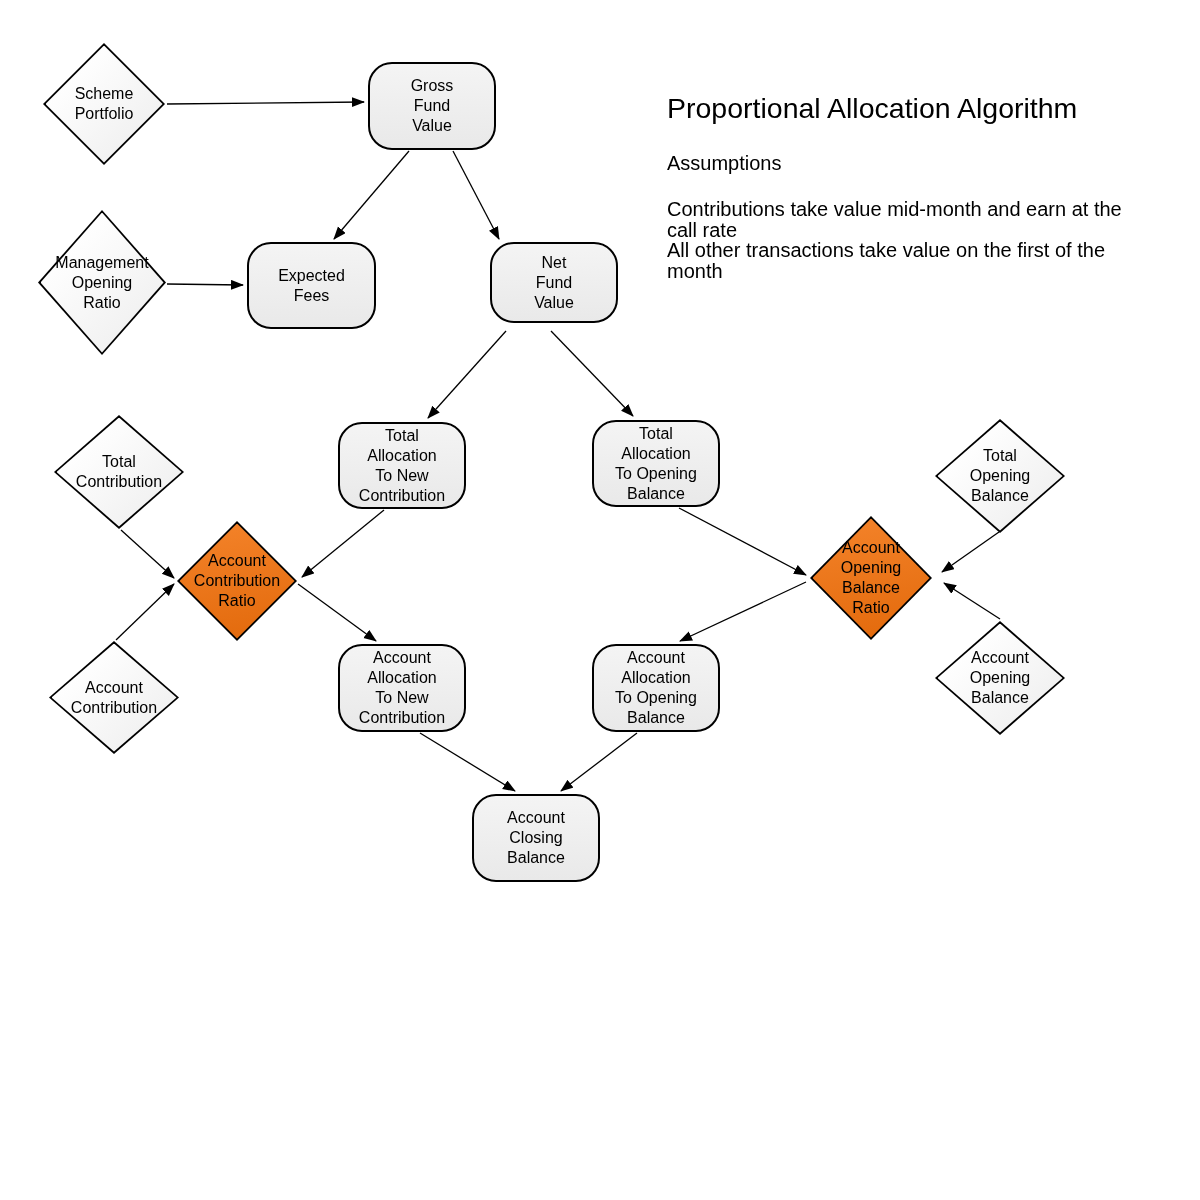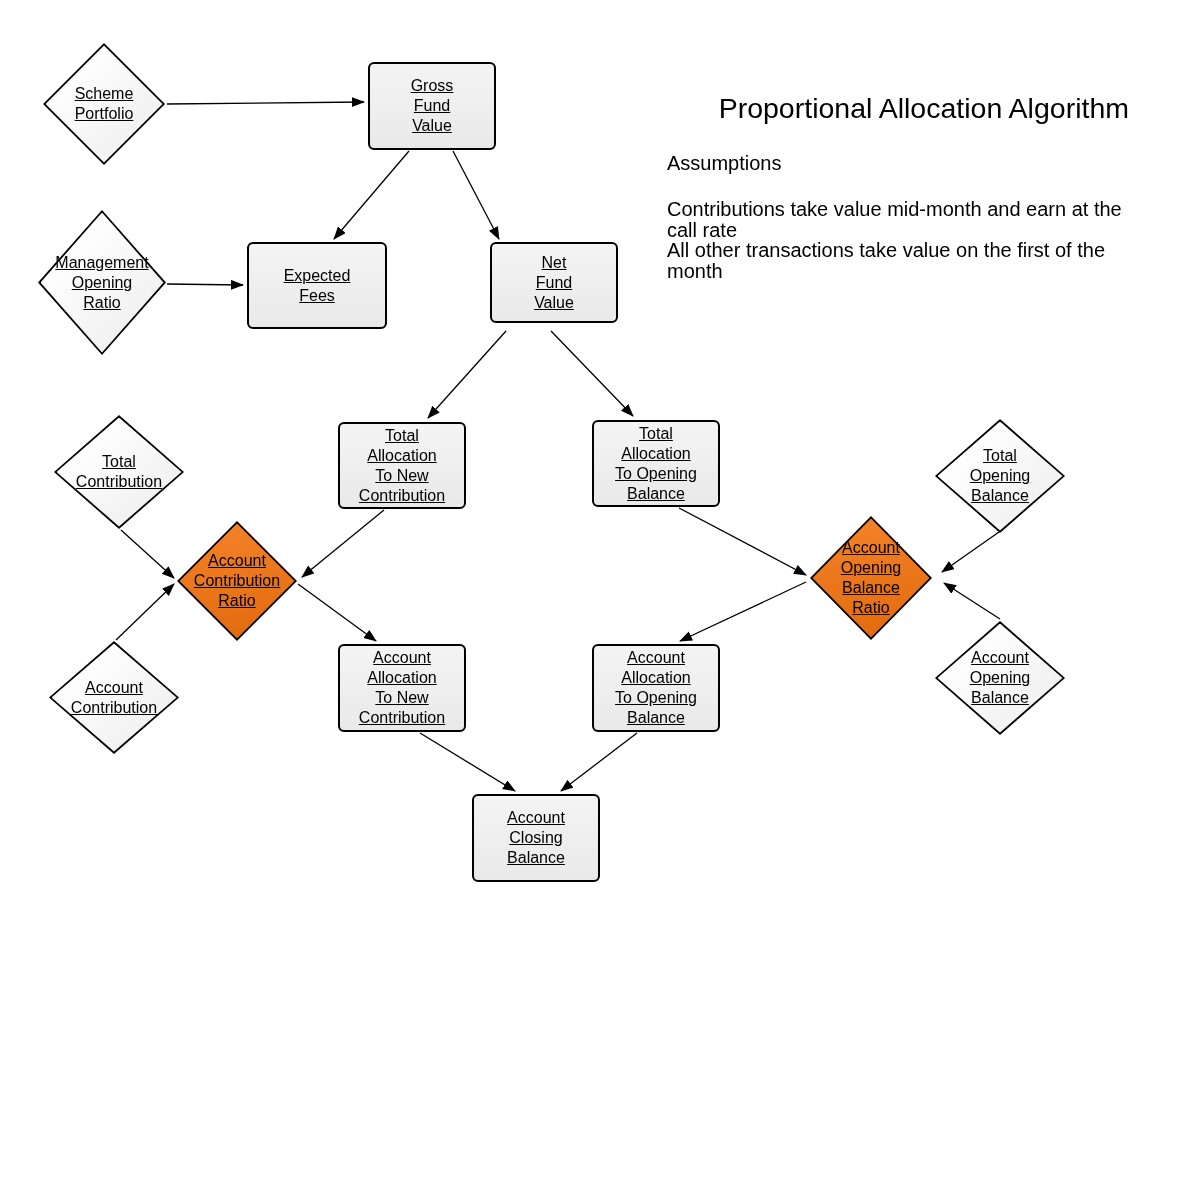--- a/index.html
+++ b/index.html
@@ -34,26 +34,25 @@
     text-align: center;
     font-size: 16px;
     line-height: 20px;
     z-index: 2;
   }
   .node .label {
     position: relative;
     z-index: 3;
     white-space: pre-line;
     width: 100%;
-    text-decoration: underline;
   }
   .node.rect {
     box-sizing: border-box;
     border: 2px solid #000000;
-    border-radius: 6px;
+    border-radius: 24px;
     background: linear-gradient(180deg, #f4f4f4 0%, #e9e9e9 100%);
   }
   .d-outer, .d-inner {
     position: absolute;
     clip-path: polygon(50% 0%, 100% 50%, 50% 100%, 0% 50%);
   }
   .d-outer {
     inset: 0;
     background: #000000;
   }
@@ -68,21 +67,21 @@
     position: absolute;
     left: 667px;
     top: 92px;
     width: 462px;
     z-index: 2;
   }
   .title {
     margin: 0;
     font-size: 28.5px;
     font-weight: 400;
-    text-align: right;
+    text-align: left;
     white-space: nowrap;
   }
   .assumptions-heading {
     margin-top: 27px;
     font-size: 20px;
     text-align: left;
   }
   .assumptions-body {
     margin-top: 24px;
     font-size: 20px;
@@ -181,21 +180,21 @@
 Opening
 Balance
 Ratio</span>
   </div>
 
   <div class="node rect" style="left:368px;top:62px;width:128px;height:88px">
     <span class="label">Gross
 Fund
 Value</span>
   </div>
-  <div class="node rect" style="left:247px;top:242px;width:140px;height:87px">
+  <div class="node rect" style="left:247px;top:242px;width:129px;height:87px">
     <span class="label">Expected
 Fees</span>
   </div>
   <div class="node rect" style="left:490px;top:242px;width:128px;height:81px">
     <span class="label">Net
 Fund
 Value</span>
   </div>
   <div class="node rect" style="left:338px;top:422px;width:128px;height:87px">
     <span class="label">Total

